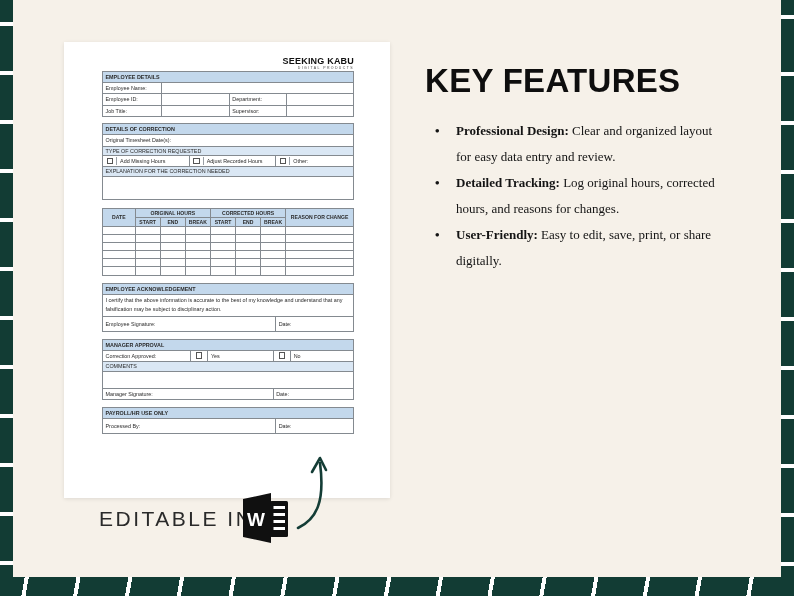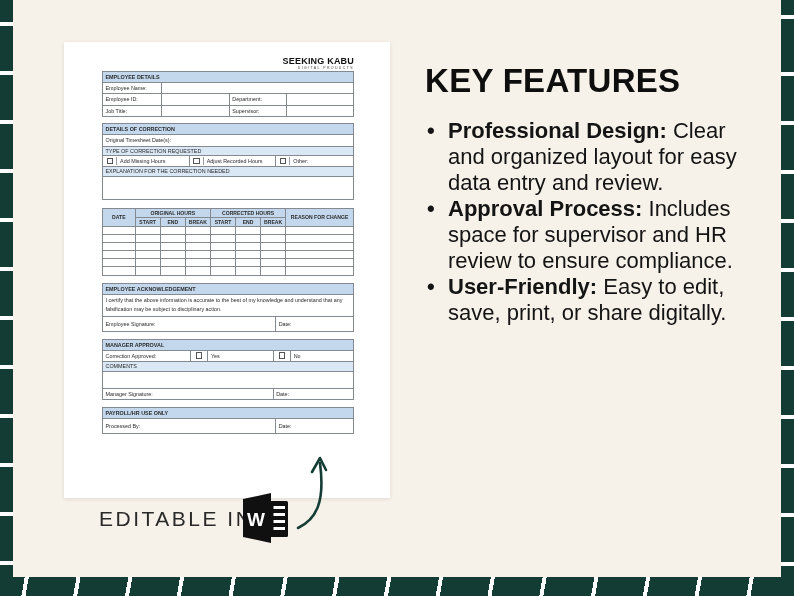--- a/index.html
+++ b/index.html
@@ -51,21 +51,21 @@
   .cbwrap{display:flex;align-items:center;height:8px;}
   .cbcell{display:flex;align-items:center;justify-content:center;
           padding:0 3px 0 1px;border-right:0.8px solid #9aa0a6;margin-right:3px;height:100%;}
   .cb{display:inline-block;width:4.6px;height:4.6px;border:0.8px solid #555;background:#fff;}
   td.cbonly{text-align:center;}
   .acktext{white-space:normal !important;line-height:1.75;height:18px;color:#333;}
   td.tall{height:12px;}
   
   .panel{position:absolute;left:425px;top:62px;width:312px;color:#141414;}
   .panel h1{margin:0 0 18px 0;font-size:33px;letter-spacing:0.3px;font-weight:700;color:#0e0e0e;}
-  ul.features{list-style:none;margin:0;padding:0;font-size:22px;line-height:26px;}
+  ul.features{list-style:none;margin:8px;padding:0;font-size:13px;line-height:26px;font-family:Liberation Serif, serif;}
   ul.features li{position:relative;padding-left:23px;}
   ul.features li::before{content:"\2022";position:absolute;left:2px;top:0;font-weight:700;}
   ul.features b{font-weight:700;}
   
   .editable{
     position:absolute;left:99px;top:507px;font-size:21px;letter-spacing:2.5px;
     color:#2a2a2a;font-weight:400;
   }
   .word-icon{position:absolute;left:236px;top:490px;}
   .arrow{position:absolute;left:293px;top:449px;}
@@ -320,21 +320,21 @@
       </tr>
     </tbody>
       </table>
   </div>
 </div>
 
 <div class="panel">
   <h1>KEY FEATURES</h1>
   <ul class="features">
     <li><b>Professional Design:</b><span> Clear and organized layout for easy data entry and review.</span></li>
-    <li><b>Approval Process:</b><span> Includes space for supervisor and HR review to ensure compliance.</span></li>
+    <li><b>Detailed Tracking:</b><span> Log original hours, corrected hours, and reasons for changes.</span></li>
     <li><b>User-Friendly:</b><span> Easy to edit, save, print, or share digitally.</span></li>
   </ul>
 </div>
 
 <div class="editable">EDITABLE IN</div>
 
 <svg class="word-icon" width="56" height="56" viewBox="0 0 56 56">
   <polygon points="7,9 35,3 35,53 7,47" fill="#101010"></polygon>
   <rect x="34" y="11" width="18" height="36" rx="1.5" fill="#101010"></rect>
   <rect x="37.5" y="16" width="11.5" height="3" fill="#ffffff"></rect>

